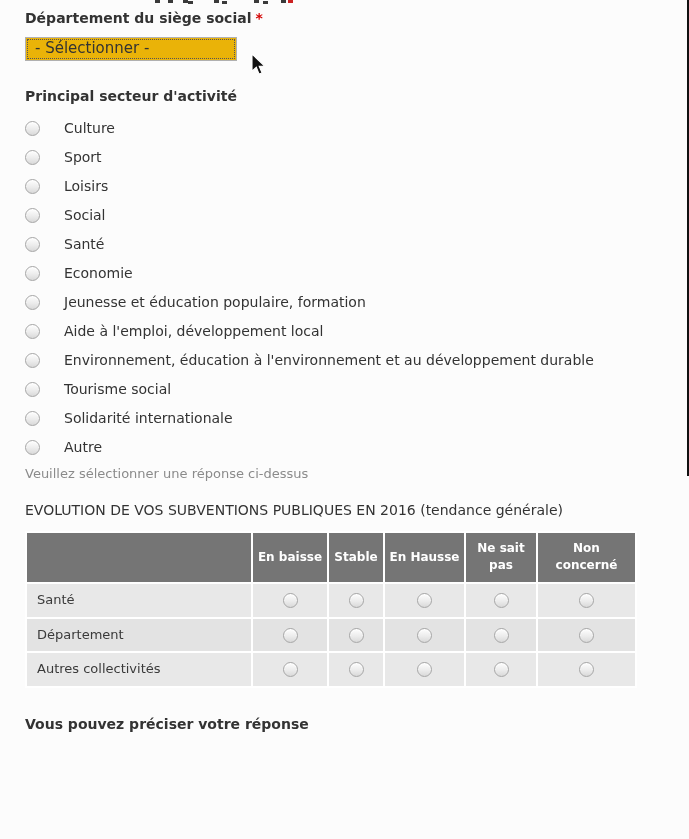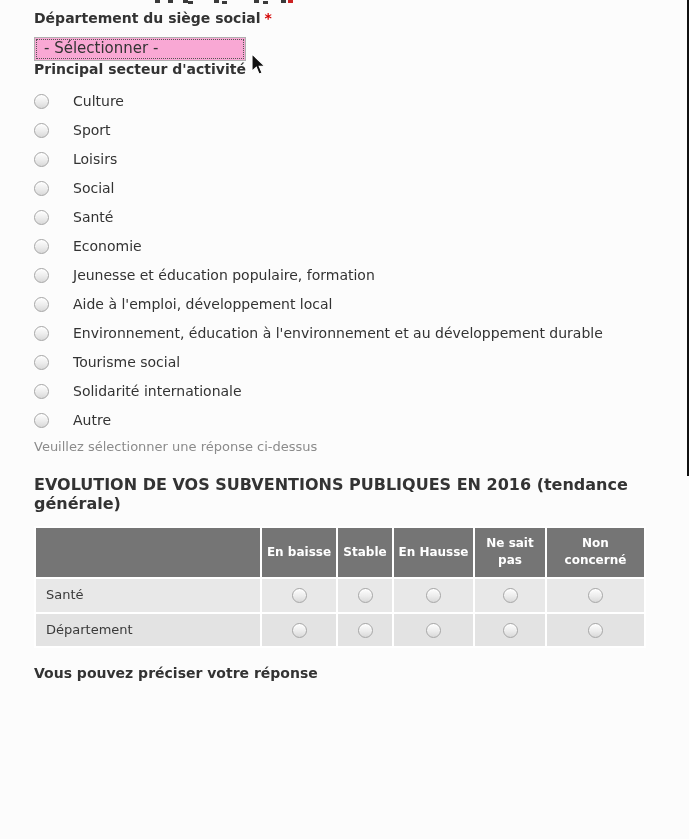--- a/index.html
+++ b/index.html
@@ -4,21 +4,21 @@
 <style>
   html,body { margin:0; padding:0; }
   .page {
     position:relative;
     width:689px; height:839px;
     background:#fcfcfc;
     overflow:hidden;
     font-family:"DejaVu Sans","Liberation Sans",sans-serif;
     color:#333;
   }
-  .content { padding:10px 0 0 34px; }
+  .content { padding:10px 0 0 25px; }
 
   
   .frags {
     position:absolute; top:0; left:155px;
     width:5px; height:3px; background:#3a3a3a;
     box-shadow: 13px 0 0 #3a3a3a, 28px 0 0 #3a3a3a, 33px 1px 0 #3a3a3a,
                 59px 0 0 #3a3a3a, 67px 1px 0 #3a3a3a, 99px 0 0 #3a3a3a,
                 108px 1px 0 #3a3a3a, 126px 0 0 #3a3a3a, 133px 0 0 #cc2222;
   }
   
@@ -27,21 +27,21 @@
     width:2px; height:476px; background:#111;
   }
 
   .q-label { font-size:14px; font-weight:bold; color:#333; margin:0; }
   .req { color:#d40000; font-weight:bold; margin-left:4px; }
 
   .select-box {
     margin-top:11px;
     box-sizing:border-box;
     width:212px; height:24px;
-    background:#f9a8d4;
+    background:#eab308;
     border:1px solid #b0b0b0;
     outline:1px dotted #555; outline-offset:-3px;
     font-size:15px; color:#333;
     line-height:21px; padding:0 9px;
     cursor:default;
     user-select:none;
   }
   .helper { font-size:13px; color:#8b8b8b; margin:9px 0 0; }
 
   .radio {
@@ -49,21 +49,21 @@
     width:13px; height:13px; border-radius:50%;
     border:1px solid #a6a6a6;
     background:linear-gradient(180deg,#fefefe 0%,#ececec 55%,#d9d9d9 100%);
     box-shadow:inset 0 1px 1px rgba(255,255,255,.9);
   }
 
   .options { list-style:none; margin:14px 0 0; padding:0; }
   .options li { display:flex; align-items:center; gap:24px; height:20px; margin:0 0 9px; }
   .options li span.opt-label { font-size:14px; color:#333; }
 
-  .matrix-title { font-size:16px; font-weight:bold; color:#333; margin:21px 0 0; }
+  .matrix-title { font-size:14px; font-weight:normal; color:#333; margin:21px 0 0; }
 
   table.matrix {
     margin-top:13px;
     border-collapse:collapse;
     width:610px;
     table-layout:fixed;
   }
   table.matrix col.c0 { width:226px; }
   table.matrix col.c1 { width:76px; }
   table.matrix col.c2 { width:56px; }
@@ -80,39 +80,39 @@
   table.matrix tbody th {
     font-size:13px; font-weight:normal; color:#3a3a3a;
     text-align:left; vertical-align:middle;
     padding:7px 8px 7px 10px; line-height:1.45;
   }
   table.matrix tbody td { text-align:center; vertical-align:middle; }
   table.matrix tbody td .radio { margin:0 auto; display:block; }
   table.matrix tbody tr:nth-child(odd)  th, table.matrix tbody tr:nth-child(odd)  td { background:#e8e8e8; }
   table.matrix tbody tr:nth-child(even) th, table.matrix tbody tr:nth-child(even) td { background:#e3e3e3; }
 
-  .precise-label { font-size:14px; font-weight:bold; color:#333; margin:17px 0 0; }
+  .precise-label { font-size:14px; font-weight:bold; color:#333; margin:28px 0 0; }
 
   .cursor { position:absolute; left:251px; top:54px; pointer-events:none; }
 </style>
 </head>
 <body>
 
 <div class="page">
   <div class="frags"></div>
   <div class="edge-line"></div>
 
   <div class="content">
 
     <p class="q-label"><span>Département du siège social</span><span class="req">*</span></p>
 
     <div class="select-box">- Sélectionner -</div>
 
 
-    <p class="q-label" style="">Principal secteur d'activité</p>
+    <p class="q-label" style="margin-top:27px">Principal secteur d'activité</p>
 
     <ul class="options">
         <li>
           <span class="radio"></span>
           <span class="opt-label">Culture</span>
         </li>
         <li>
           <span class="radio"></span>
           <span class="opt-label">Sport</span>
         </li>
@@ -211,20 +211,38 @@
             <td>
               <span class="radio"></span>
             </td>
             <td>
               <span class="radio"></span>
             </td>
             <td>
               <span class="radio"></span>
             </td>
           </tr>
+          <tr>
+            <th>Autres collectivités</th>
+            <td>
+              <span class="radio"></span>
+            </td>
+            <td>
+              <span class="radio"></span>
+            </td>
+            <td>
+              <span class="radio"></span>
+            </td>
+            <td>
+              <span class="radio"></span>
+            </td>
+            <td>
+              <span class="radio"></span>
+            </td>
+          </tr>
         </tbody>
     </table>
 
     <p class="precise-label">Vous pouvez préciser votre réponse</p>
 
   </div>
 
   <svg class="cursor" width="16" height="22" viewBox="0 0 16 22">
     <polygon points="1,0 1,17.2 5.3,13.3 8.1,20.1 11,18.9 8.2,12.2 13.6,12" fill="#111" stroke="#fff" stroke-width="1.1"></polygon>
   </svg>

